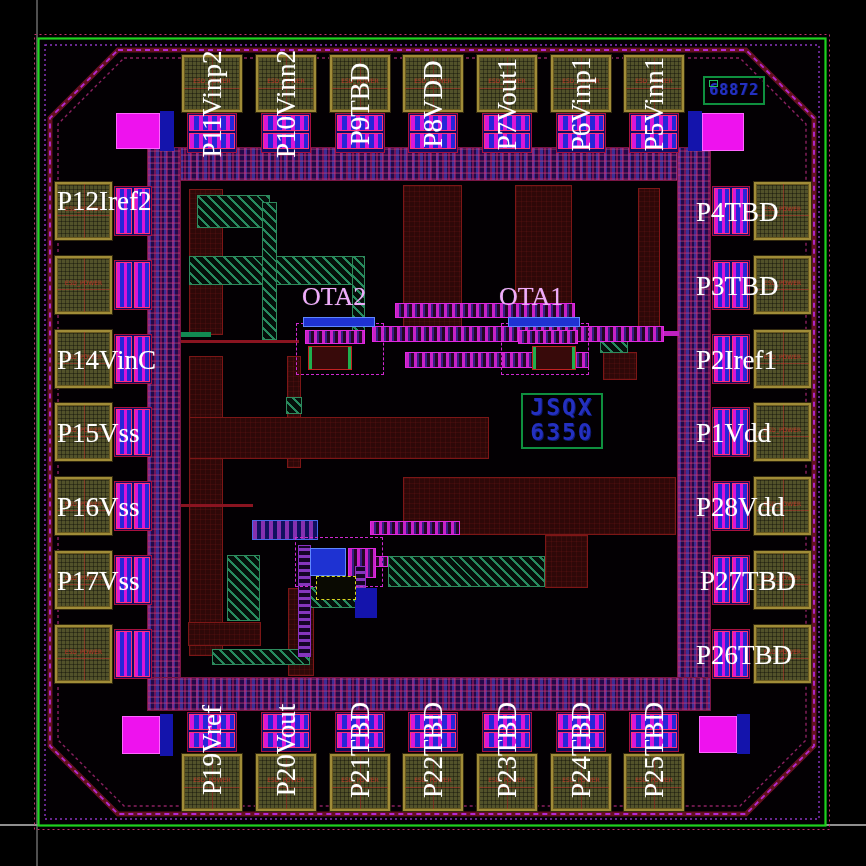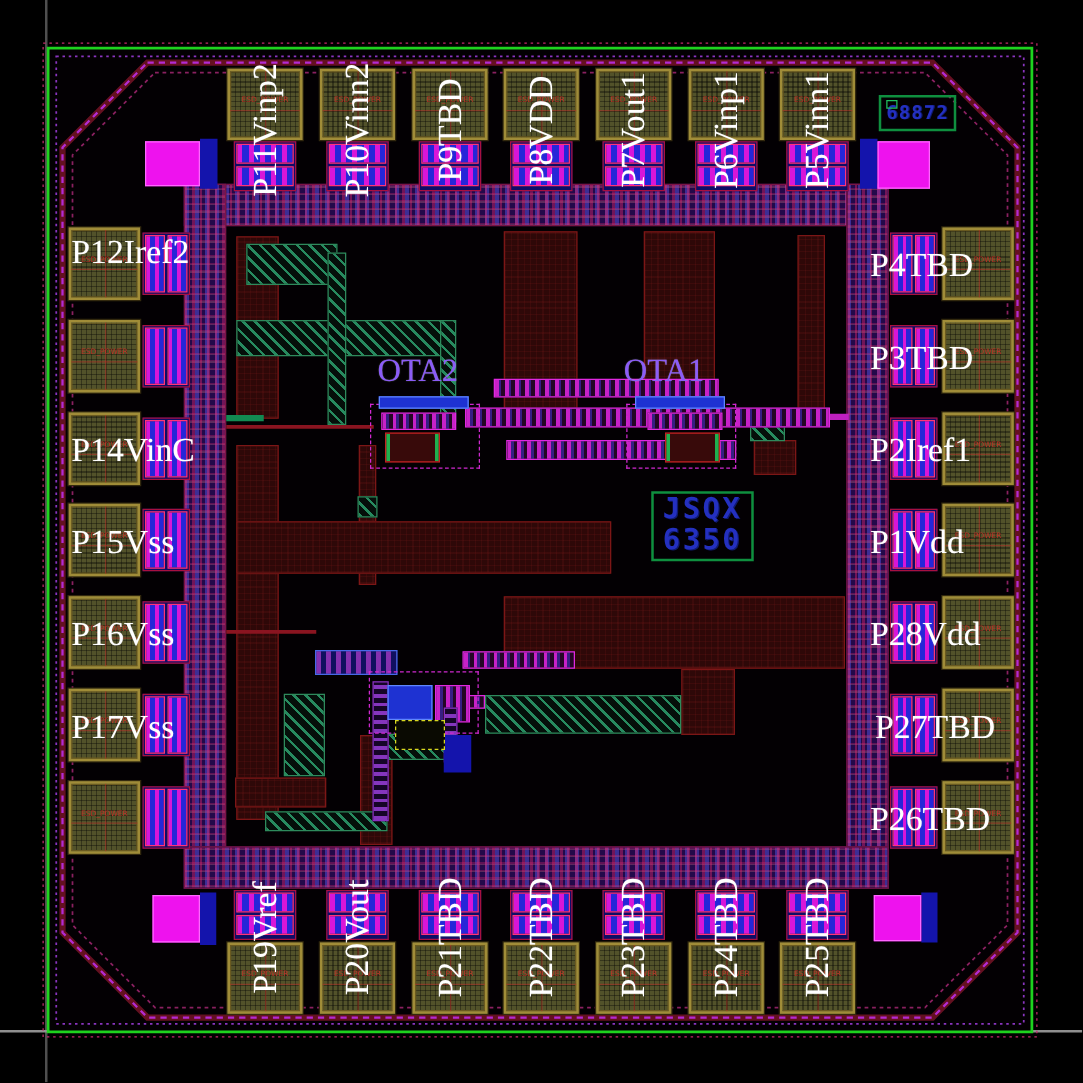--- a/index.html
+++ b/index.html
@@ -54,21 +54,21 @@
         background:repeating-linear-gradient(90deg,#d816d8 0 4px,#2626d8 4px 9px);}
   .fingh{width:38px;height:50px;background:#0d0d66;border:1px solid #a81040;display:flex;
          gap:2px;padding:1px;z-index:30;}
   .fcol{width:16px;height:100%;box-sizing:border-box;border:1px solid #ff3377;
         background:repeating-linear-gradient(90deg,#d816d8 0 3px,#2626d8 3px 7px);}
   
   .vlab{position:absolute;transform:translate(-50%,-50%) rotate(-90deg);color:#fff;z-index:40;
         font:27px "Liberation Serif",serif;white-space:nowrap;text-shadow:0 0 1px rgba(255,255,255,.4);}
   .hlab{position:absolute;color:#fff;z-index:40;font:27px "Liberation Serif",serif;white-space:nowrap;
         text-shadow:0 0 1px rgba(255,255,255,.4);}
-  .clab{position:absolute;color:#8b5cf6;z-index:40;font:26px "Liberation Serif",serif;white-space:nowrap;
+  .clab{position:absolute;color:#f0abfc;z-index:40;font:26px "Liberation Serif",serif;white-space:nowrap;
         text-shadow:0 0 1px rgba(255,255,255,.4);}
   
   .logo-box{border:2px solid #0f8f3f;z-index:35;text-align:center;}
   .logo-line{font:bold 23px "DejaVu Sans Mono",monospace;color:#2430c0;line-height:25px;
              letter-spacing:2px;text-shadow:1px 1px 0 #101a70;}
   .logo-small-text{font:bold 15px "DejaVu Sans Mono",monospace;color:#2430c0;line-height:24px;
              letter-spacing:1px;text-shadow:1px 0 0 #101a70;}
   .notch{position:absolute;left:4px;top:2px;width:7px;height:5px;border:1px solid #20c060;}
 </style>
 </head>

